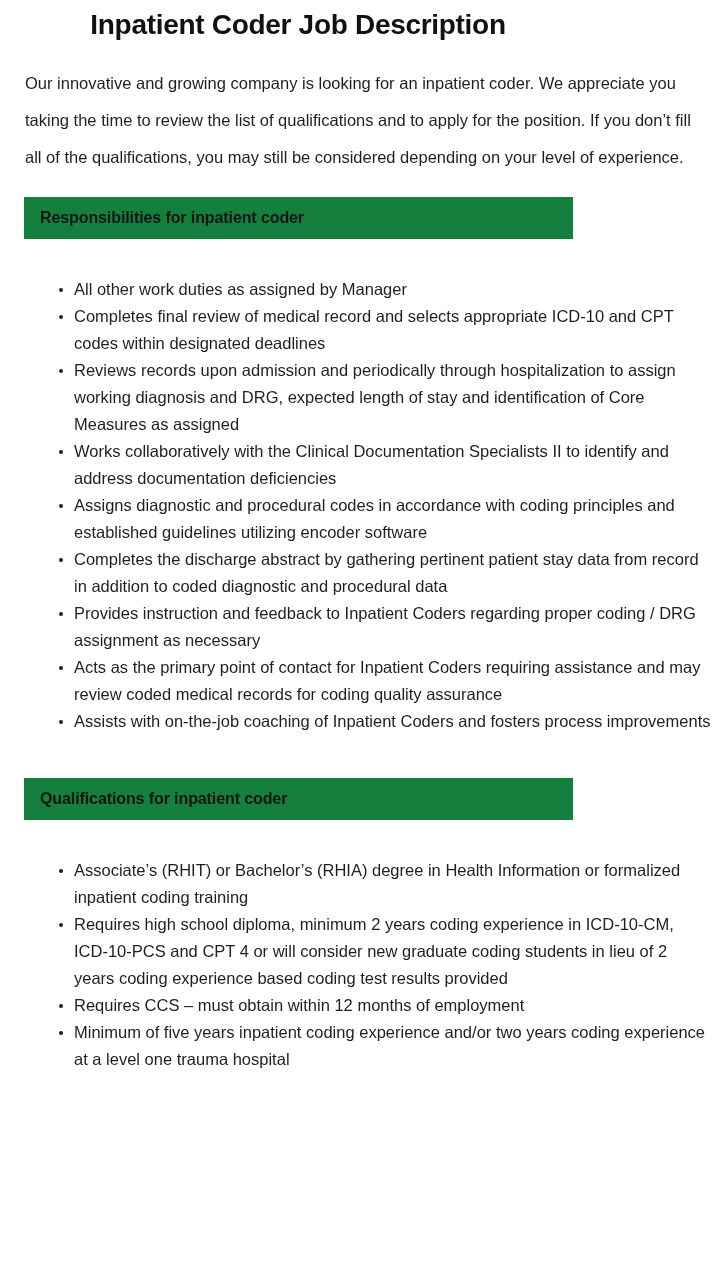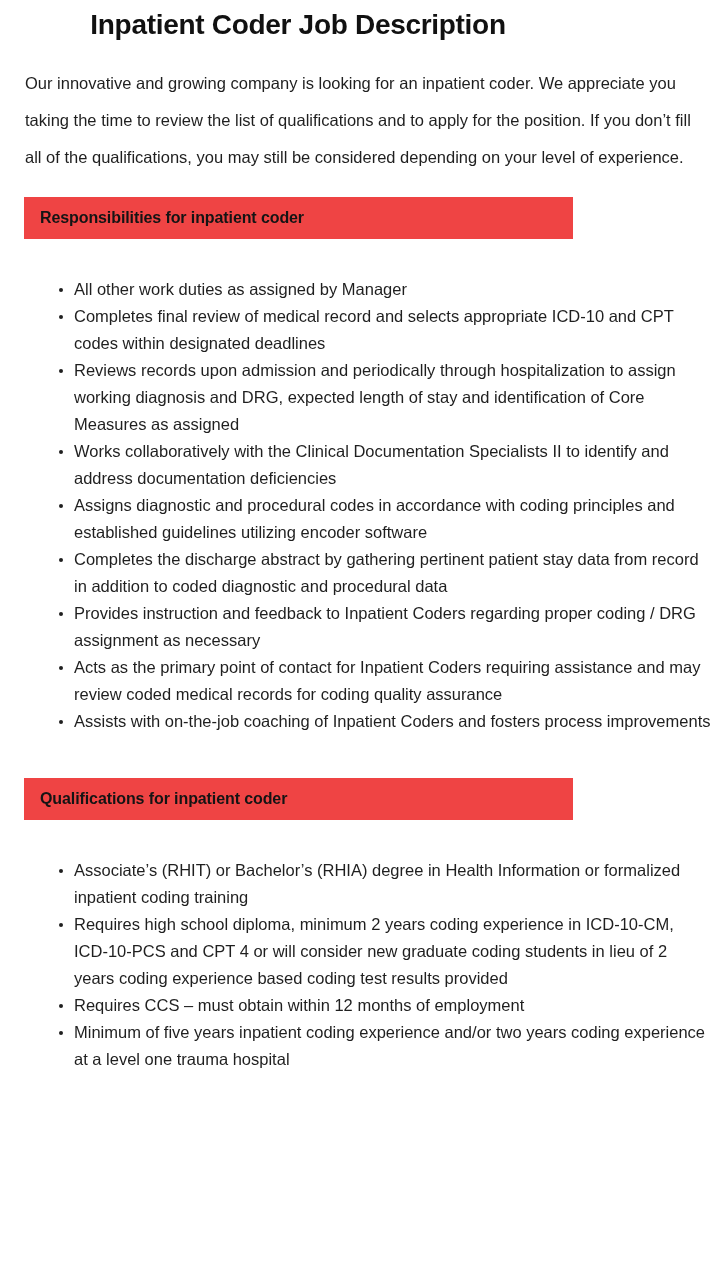--- a/index.html
+++ b/index.html
@@ -41,21 +41,21 @@
     padding: 0 25px 0 25px;
     box-sizing: border-box;
     width: 720px;
   }
 
   .section {
     margin: 0;
   }
 
   .section-header {
-    background: #ef4444;
+    background: #15803d;
     margin: 21px 23px 0 24px;
     padding: 11px 0 11px 16px;
     box-sizing: border-box;
     font-size: 16px;
     font-weight: bold;
     line-height: 20px;
     color: #141414;
     letter-spacing: -0.1px;
   }
 

